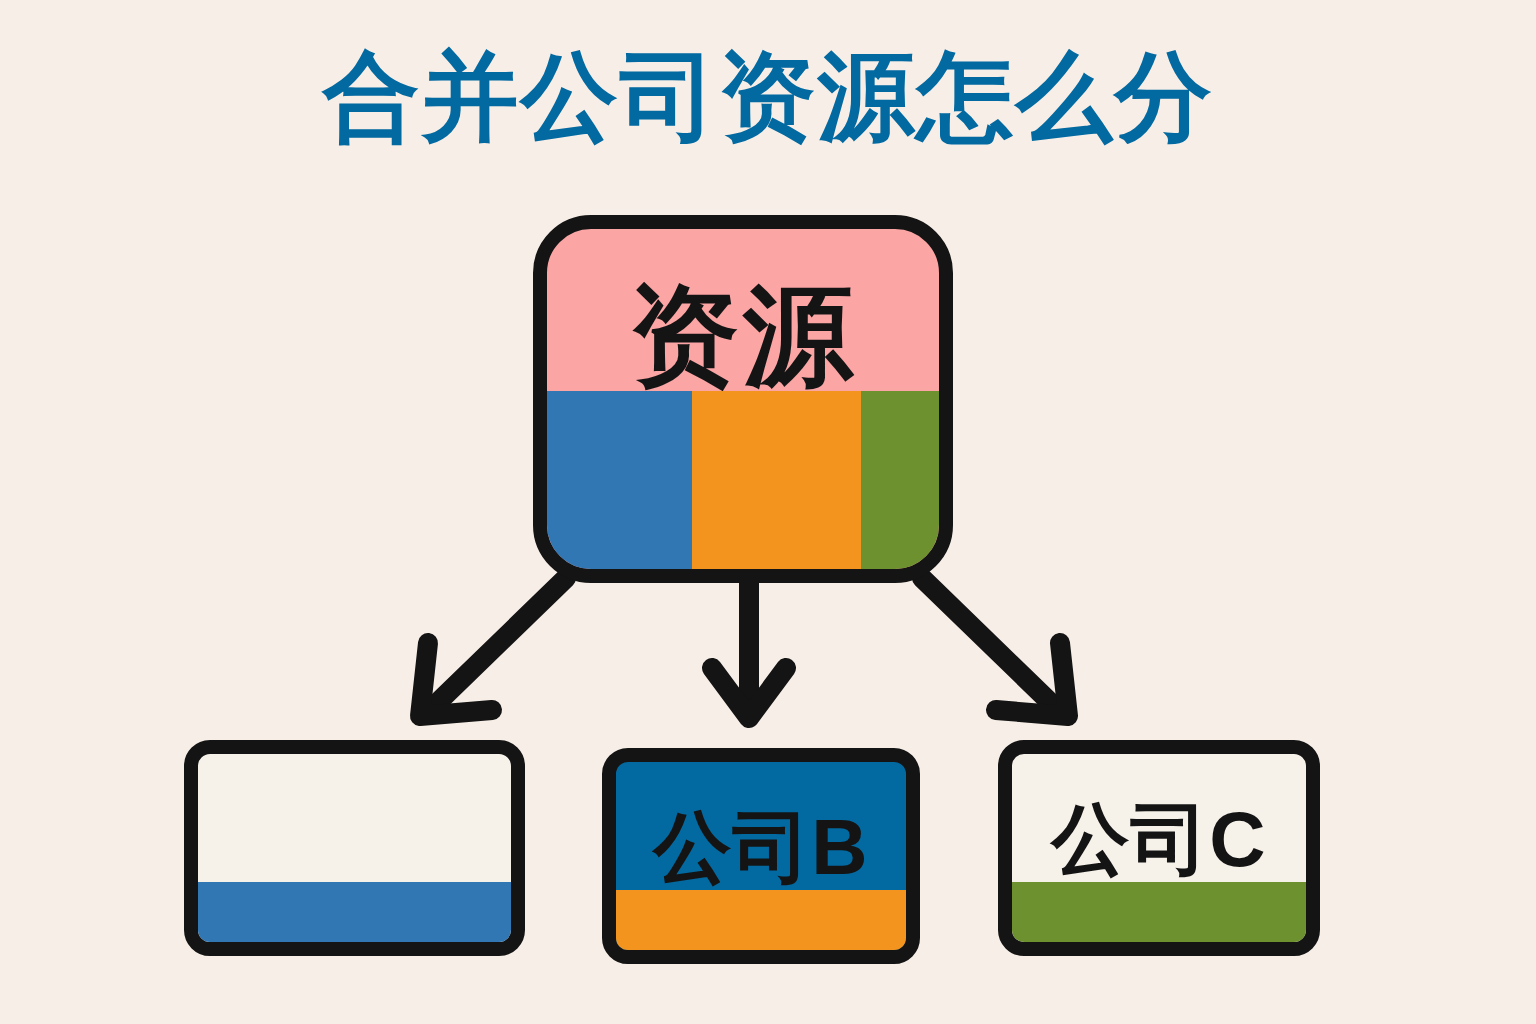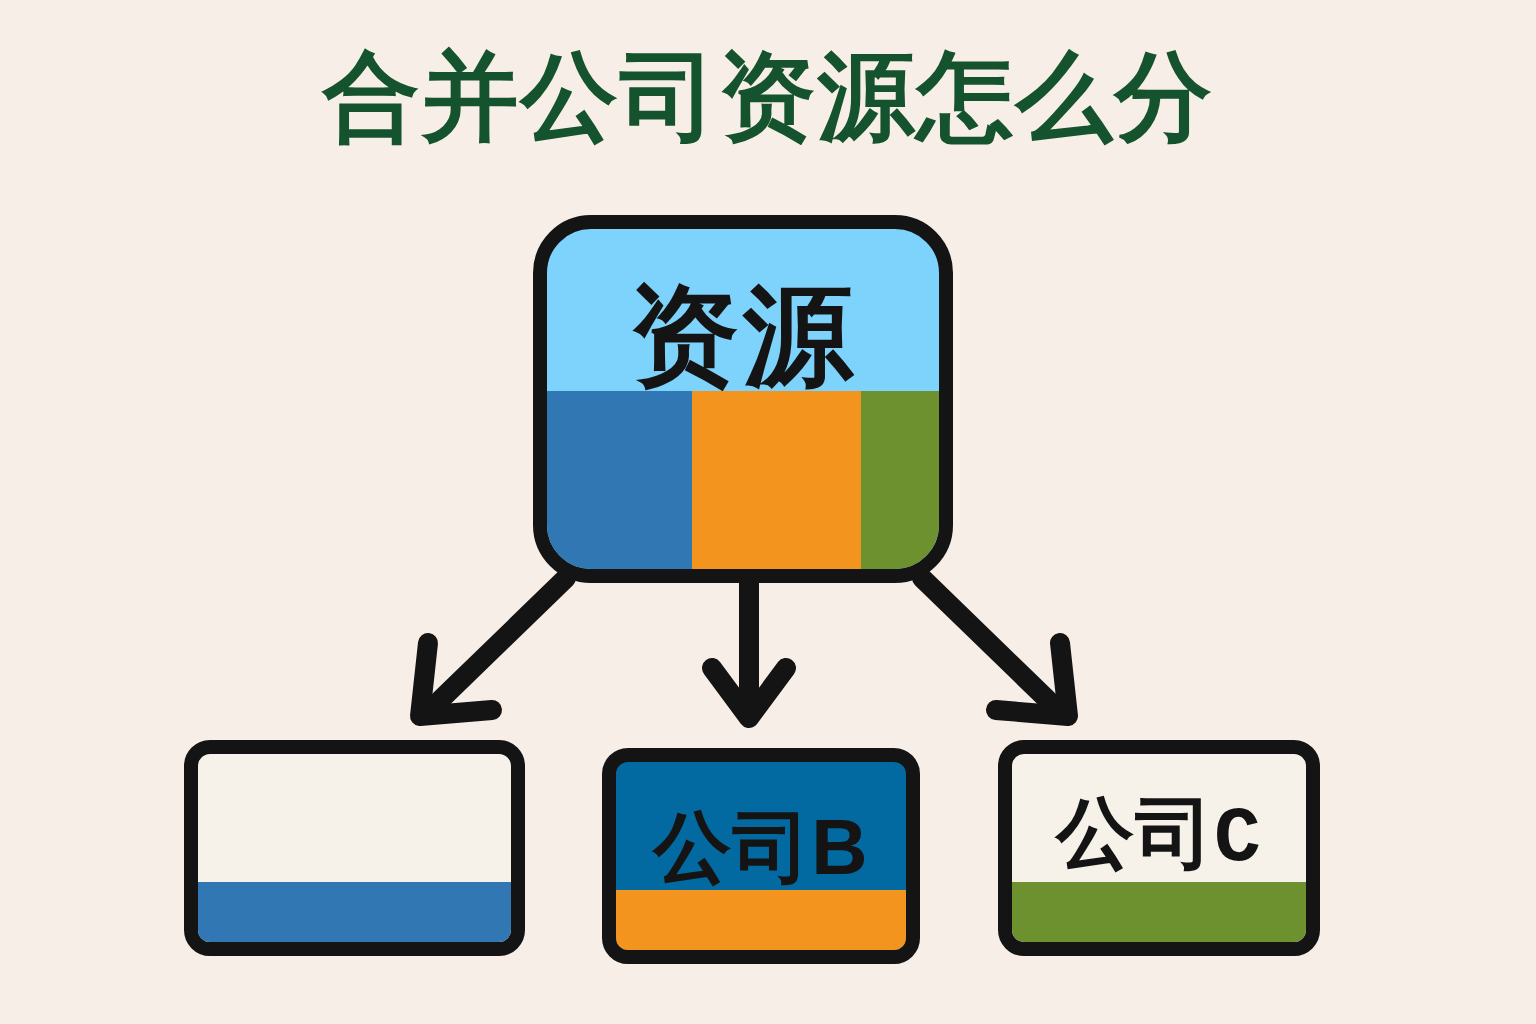--- a/index.html
+++ b/index.html
@@ -23,21 +23,21 @@
   .title {
     position: absolute;
     left: 0;
     top: 46px;
     width: 1536px;
     text-align: center;
     font-size: 97px;
     line-height: 1.05;
     font-weight: 700;
     letter-spacing: 2px;
-    color: #14532d;
+    color: #0369a1;
     white-space: nowrap;
   }
 
   
   .node {
     position: absolute;
     box-sizing: border-box;
     background: #F6F1E9;
     border: 14px solid #141414;
     overflow: hidden;
@@ -93,21 +93,21 @@
     line-height: 1;
     letter-spacing: 1px;
   }
   .child .band {
     left: 0;
     width: 100%;
     height: 60px;
   }
   #child-a { left: 184px; width: 341px; }
   #child-b { left: 602px; width: 318px; }
-  #child-c { left: 998px; width: 322px; font-family: Liberation Mono, monospace; }
+  #child-c { left: 998px; width: 322px; }
 
   
   #arrows {
     position: absolute;
     left: 0;
     top: 0;
     width: 1536px;
     height: 1024px;
     pointer-events: none;
   }
@@ -132,21 +132,21 @@
         <polyline points="712,668 749,718 786,668"></polyline>
       </g>
 
       <g>
         <line x1="922" y1="578" x2="1056" y2="708"></line>
         <polyline points="1060,643 1068,716 996,710"></polyline>
       </g>
     </g>
   </svg>
 
-  <div class="node" id="root-node" style="background: #7dd3fc; border-color: rgb(20, 20, 20);">
+  <div class="node" id="root-node" style="background: #fca5a5; border-color: rgb(20, 20, 20);">
     <div class="label">资源</div>
     <div class="band" id="root-band">
       <span style="width: 37%; background: rgb(48, 119, 179);"></span>
       <span style="width: 43%; background: rgb(242, 148, 30);"></span>
       <span style="width: 20%; background: rgb(110, 145, 48);"></span>
     </div>
   </div>
 
   <div class="node child" id="child-a" style="background: rgb(246, 241, 233); border-color: rgb(20, 20, 20);">
     <div class="band">

